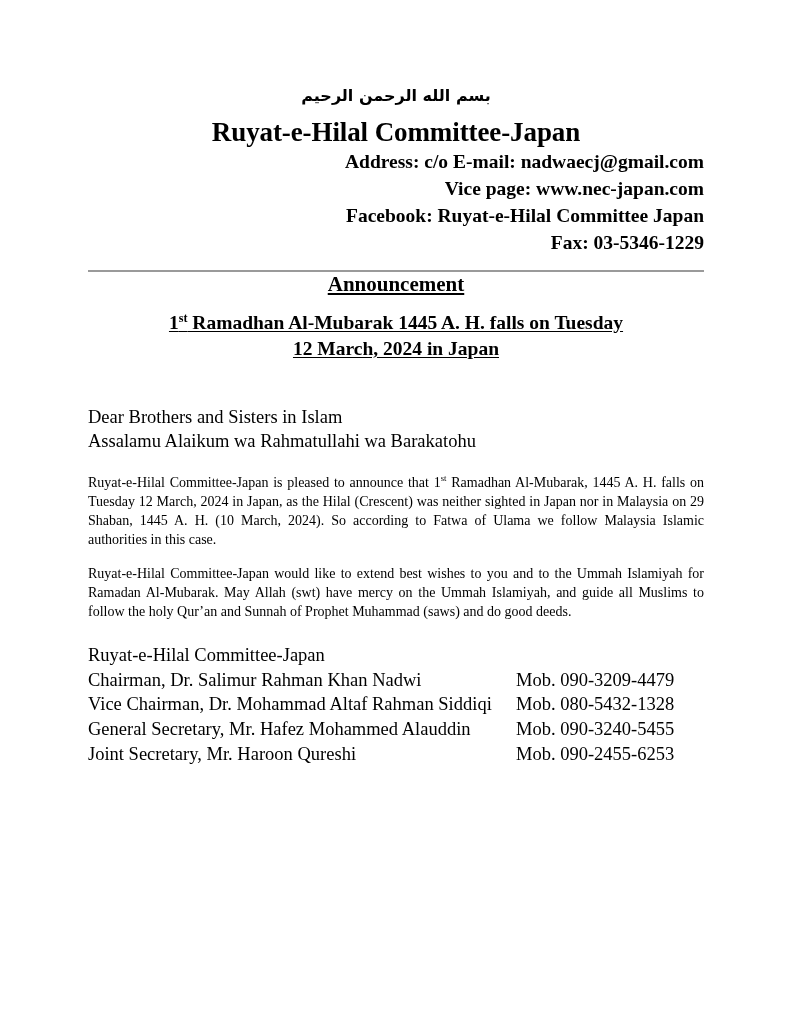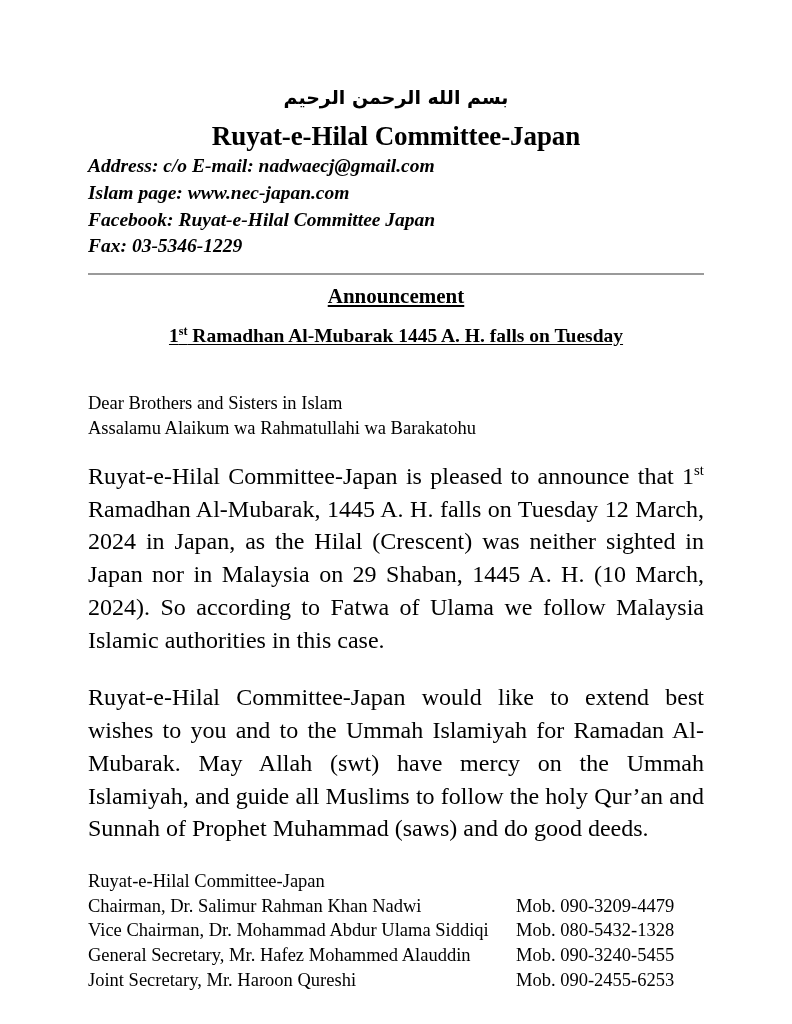--- a/index.html
+++ b/index.html
@@ -18,55 +18,53 @@
     position: relative;
     width: 792px;
     height: 1024px;
     background: #ffffff;
     box-sizing: border-box;
     padding: 0 88px;
   }
   
   .basmala {
     text-align: center;
-    font-size: 19px;
+    font-size: 16px;
     line-height: 1.2;
     padding-top: 86px;
     direction: rtl;
     font-family: "DejaVu Sans", sans-serif;
     font-weight: 700;
   }
   .org-title {
     text-align: center;
     font-size: 27px;
     font-weight: bold;
     line-height: 1.22;
     margin-top: 11px;
     letter-spacing: -0.1px;
   }
   .contact-line {
-    text-align: left;
+    text-align: right;
     font-size: 19.5px;
     font-weight: bold;
     line-height: 1.38;
-    font-style: italic;
   }
   
   .rule {
     border: 0;
     border-top: 2px solid #9a9a9a;
     margin: 13px 0 0 0;
     width: 100%;
   }
   
   .announce-heading {
     text-align: center;
     font-size: 21px;
     font-weight: bold;
-    margin-top: 9px;
     line-height: 1.2;
   }
   .announce-heading .u {
     text-decoration: underline;
     text-underline-offset: 2px;
   }
   .announce-sub {
     text-align: center;
     font-size: 19.5px;
     font-weight: bold;
@@ -85,21 +83,21 @@
   }
   
   .salutation {
     margin-top: 43px;
     font-size: 18.5px;
     line-height: 1.33;
   }
   .salutation div { white-space: nowrap; }
   .body-para {
     margin-top: 19px;
-    font-size: 24px;
+    font-size: 14px;
     line-height: 1.37;
     text-align: justify;
     text-justify: inter-word;
   }
   .body-para.p2 { margin-top: 12px; }
   
   .sign-block {
     margin-top: 22px;
     font-size: 18.5px;
     line-height: 1.33;
@@ -120,50 +118,51 @@
 </head>
 <body>
 
 <div class="page">
 
   <div class="basmala">بسم الله الرحمن الرحيم</div>
 
   <div class="org-title">Ruyat-e-Hilal Committee-Japan</div>
 
   <div class="contact-line">Address: c/o E-mail: nadwaecj@gmail.com</div>
-  <div class="contact-line">Islam page: www.nec-japan.com</div>
+  <div class="contact-line">Vice page: www.nec-japan.com</div>
   <div class="contact-line">Facebook: Ruyat-e-Hilal Committee Japan</div>
   <div class="contact-line">Fax: 03-5346-1229</div>
 
   <hr class="rule">
 
   <div class="announce-heading"><span class="u">Announcement</span></div>
 
   <div class="announce-sub">
     <div><span class="u"><span>1</span><sup>st</sup><span> Ramadhan Al-Mubarak 1445 A. H. falls on Tuesday</span></span></div>
+    <div><span class="u">12 March, 2024 in Japan</span></div>
   </div>
 
   <div class="salutation">
     <div>Dear Brothers and Sisters in Islam</div>
     <div>Assalamu Alaikum wa Rahmatullahi wa Barakatohu</div>
   </div>
 
   <p class="body-para"><span>Ruyat-e-Hilal Committee-Japan is pleased to announce that 1</span><sup>st</sup><span> Ramadhan Al-Mubarak, 1445 A. H. falls on Tuesday 12 March, 2024 in Japan, as the Hilal (Crescent) was neither sighted in Japan nor in Malaysia on 29 Shaban, 1445 A. H. (10 March, 2024). So according to Fatwa of Ulama we follow Malaysia Islamic authorities in this case.</span></p>
 
   <p class="body-para p2">Ruyat-e-Hilal Committee-Japan would like to extend best wishes to you and to the Ummah Islamiyah for Ramadan Al-Mubarak. May Allah (swt) have mercy on the Ummah Islamiyah, and guide all Muslims to follow the holy Qur’an and Sunnah of Prophet Muhammad (saws) and do good deeds.</p>
 
   <div class="sign-block">
     <div class="sign-org">Ruyat-e-Hilal Committee-Japan</div>
 
     <div class="sign-row">
       <span class="sign-role">Chairman, Dr. Salimur Rahman Khan Nadwi</span>
       <span class="sign-mob">Mob. 090-3209-4479</span>
     </div>
     <div class="sign-row">
-      <span class="sign-role">Vice Chairman, Dr. Mohammad Abdur Ulama Siddiqi</span>
+      <span class="sign-role">Vice Chairman, Dr. Mohammad Altaf Rahman Siddiqi</span>
       <span class="sign-mob">Mob. 080-5432-1328</span>
     </div>
     <div class="sign-row">
       <span class="sign-role">General Secretary, Mr. Hafez Mohammed Alauddin</span>
       <span class="sign-mob">Mob. 090-3240-5455</span>
     </div>
     <div class="sign-row">
       <span class="sign-role">Joint Secretary, Mr. Haroon Qureshi</span>
       <span class="sign-mob">Mob. 090-2455-6253</span>
     </div>

